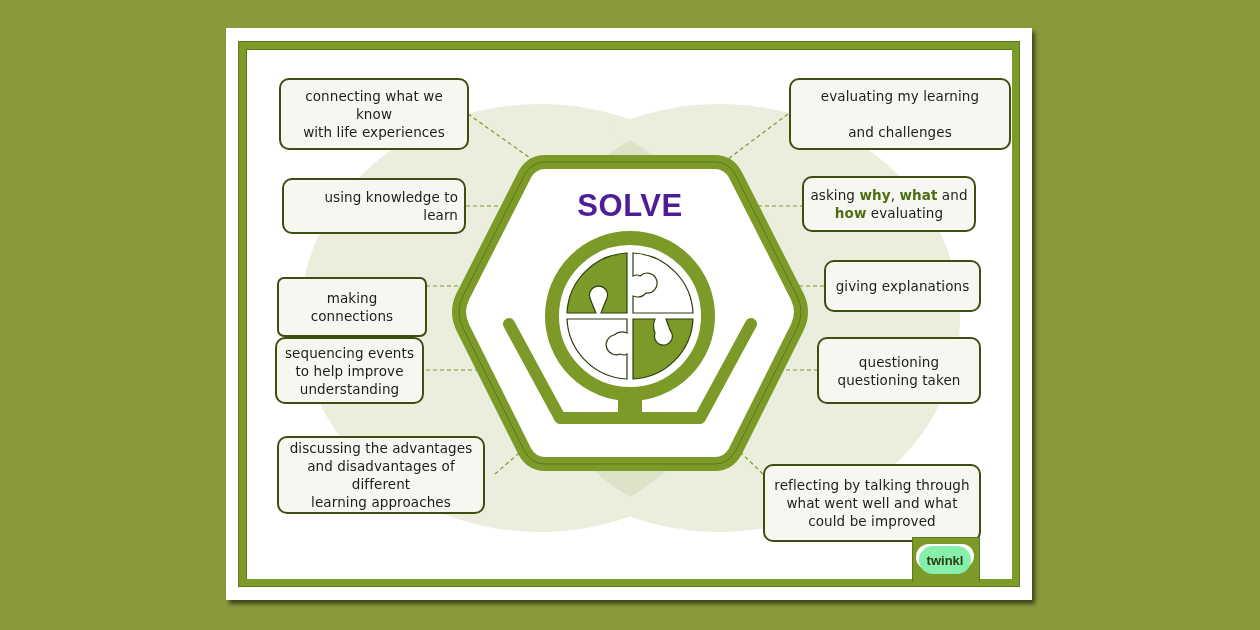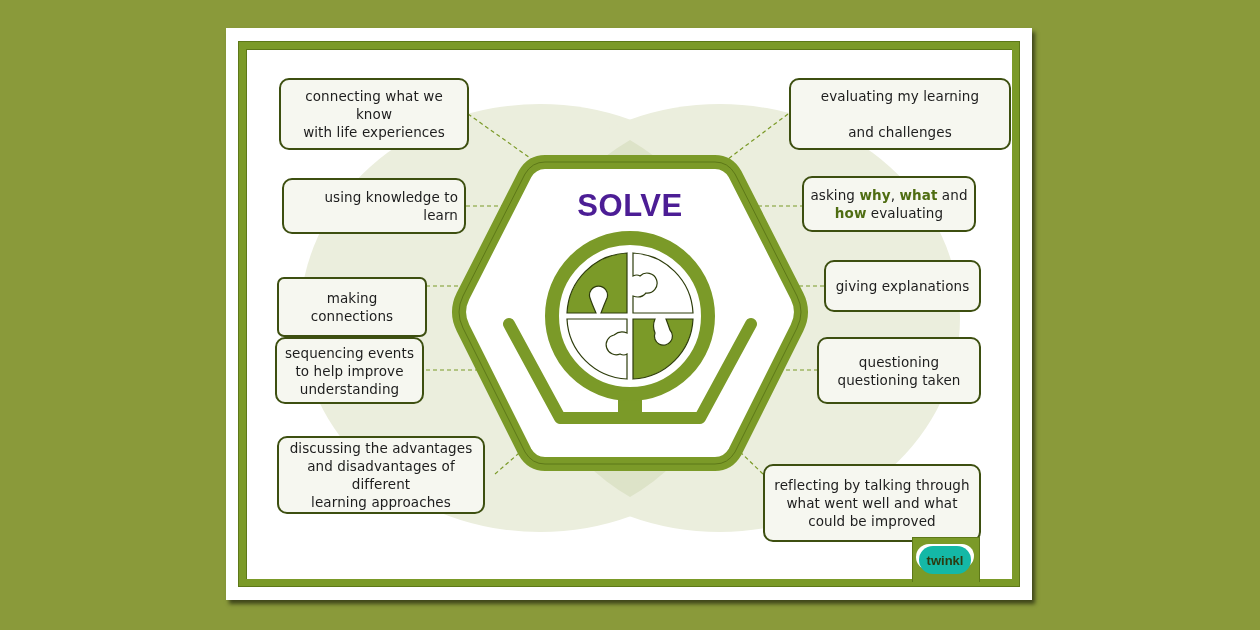--- a/index.html
+++ b/index.html
@@ -46,21 +46,21 @@
     font-weight:bold; font-size:31px; color:#4c1d95;
     letter-spacing:0.5px;
   }
   .logo-tab {
     position:absolute; left:912px; top:537px; width:66px; height:44px;
     background:#7b9a28;
     border:1px solid #5d7818; border-bottom:none;
   }
   .logo-cloud {
     position:absolute; left:919px; top:546px; width:52px; height:28px;
-    background:#14b8a6; border-radius:14px;
+    background:#86efac; border-radius:14px;
     display:flex; align-items:center; justify-content:center;
     font-family:"Liberation Sans", sans-serif; font-weight:bold;
     font-size:13px; color:#2c3a10;
     box-shadow: -4px -3px 0 -1px #fff, 5px -4px 0 -2px #fff;
   }
 </style>
 </head>
 <body>
 
 <div class="card"></div>

